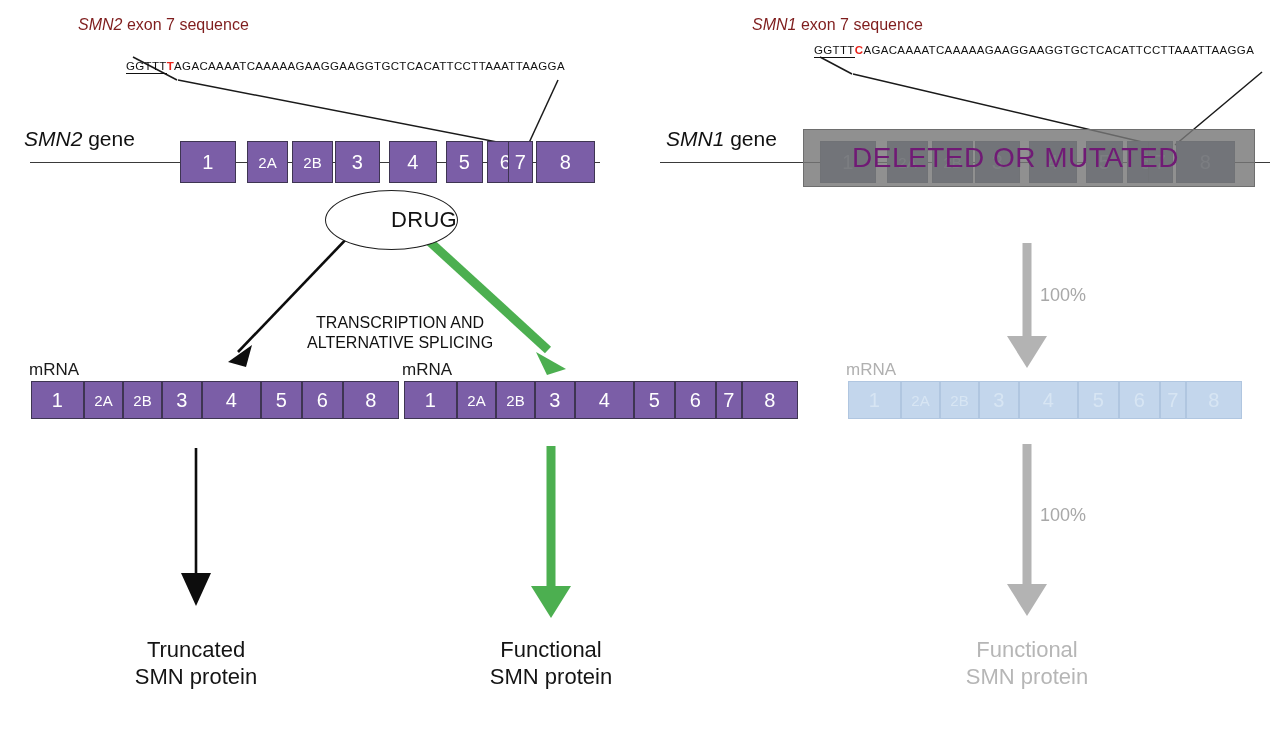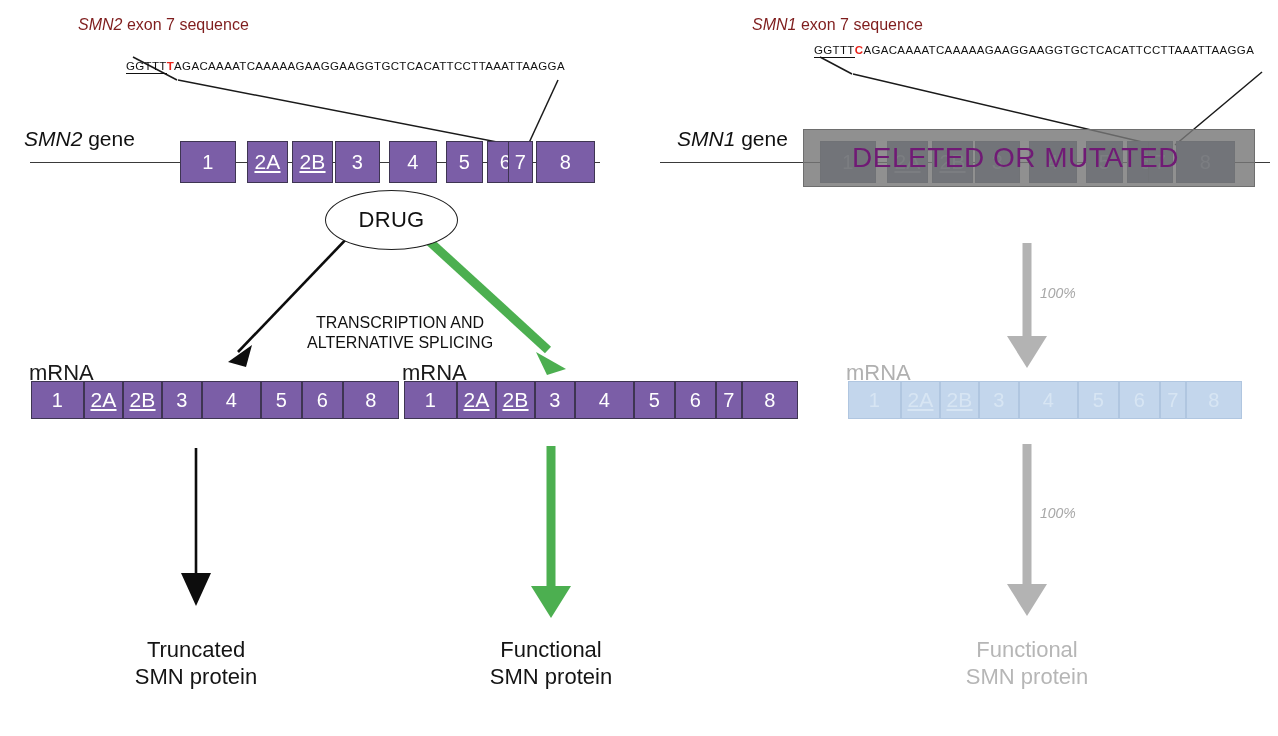--- a/index.html
+++ b/index.html
@@ -42,40 +42,39 @@
     color: #111111;
     white-space: nowrap;
   }
   .sequence .mut { color: #e8231a; font-weight: bold; }
   .sequence .underl {
     border-bottom: 1.4px solid #111111;
     padding-bottom: 1px;
   }
 
   .mrna-label {
-    font-size: 22px;
+    font-size: 17px;
     color: #1a1a1a;
     white-space: nowrap;
   }
   .mrna-label.faded { color: #b0b0b0; }
 
   .proc-label {
     font-size: 16px;
     color: #111111;
     line-height: 1.25;
     text-align: center;
     white-space: nowrap;
   }
   .proc-label.faded { color: #a8a8a8; text-align: right; }
 
   .pct-label {
-    font-size: 14px;
+    font-size: 18px;
     color: #a8a8a8;
     white-space: nowrap;
-    font-style: italic;
   }
 
   .outcome {
     font-size: 22px;
     color: #141414;
     line-height: 1.22;
     text-align: center;
     white-space: nowrap;
   }
   .outcome.faded { color: #b6b6b6; }
@@ -86,21 +85,21 @@
     box-sizing: border-box;
     background: #7b5ea7;
     border: 1.3px solid #3e3552;
     color: #ffffff;
     display: flex;
     align-items: center;
     justify-content: center;
     font-size: 20px;
     letter-spacing: 0.2px;
   }
-  .exon.small-txt { font-size: 21px; text-decoration: underline; }
+  .exon.small-txt { font-size: 15px; }
 
   .exon.ghost {
     background: #58637f;
     border: 1px solid #4d586f;
     color: #8d98ae;
   }
   .exon.blue {
     background: #c3d6ec;
     border: 1px solid #b0c6e0;
     color: #d7e5f3;
@@ -223,42 +222,42 @@
     <div class="exon small-txt" style="left:247px; top:141px; width:41px; height:42px;">2A</div>
     <div class="exon small-txt" style="left:292px; top:141px; width:41px; height:42px;">2B</div>
     <div class="exon" style="left:335px; top:141px; width:45px; height:42px;">3</div>
     <div class="exon" style="left:389px; top:141px; width:48px; height:42px;">4</div>
     <div class="exon" style="left:446px; top:141px; width:37px; height:42px;">5</div>
     <div class="exon" style="left:487px; top:141px; width:37px; height:42px;">6</div>
     <div class="exon" style="left:508px; top:141px; width:25px; height:42px;">7</div>
     <div class="exon" style="left:536px; top:141px; width:59px; height:42px;">8</div>
   </div>
 
-  <div class="abs gene-title" style="left:666px; top:127px;margin-left:11px;">
+  <div class="abs gene-title" style="left:666px; top:127px;">
     <span class="ital">SMN1</span><span> gene</span>
   </div>
 
   <div class="backbone" style="left:660px; top:162px; width:610px;"></div>
 
   <div id="smn1-exons">
     <div class="exon ghost" style="left:820px; top:141px; width:56px; height:42px;">1</div>
     <div class="exon ghost small-txt" style="left:887px; top:141px; width:41px; height:42px;">2A</div>
     <div class="exon ghost small-txt" style="left:932px; top:141px; width:41px; height:42px;">2B</div>
     <div class="exon ghost" style="left:975px; top:141px; width:45px; height:42px;">3</div>
     <div class="exon ghost" style="left:1029px; top:141px; width:48px; height:42px;">4</div>
     <div class="exon ghost" style="left:1086px; top:141px; width:37px; height:42px;">5</div>
     <div class="exon ghost" style="left:1127px; top:141px; width:37px; height:42px;">6</div>
     <div class="exon ghost" style="left:1148px; top:141px; width:25px; height:42px;">7</div>
     <div class="exon ghost" style="left:1176px; top:141px; width:59px; height:42px;">8</div>
   </div>
 
   <div id="smn1-overlay" style="left:803px; top:129px; width:450px; height:56px;"></div>
   <div id="smn1-deleted-text" style="left:852px; top:142px;">DELETED OR MUTATED</div>
 
-  <div id="drug-ellipse" style="left:325px; top:190px; width:131px; height:58px;">
+  <div id="drug-ellipse" style="left:325px; top:190px; width:131px; height:58px;justify-content:flex-end;">
     <span>DRUG</span>
   </div>
 
   <div class="abs proc-label" style="left:307px; top:313px;">
     <div>TRANSCRIPTION AND</div>
     <div>ALTERNATIVE SPLICING</div>
   </div>
 
 
   <div class="abs pct-label" style="left:1040px; top:285px;">100%</div>

